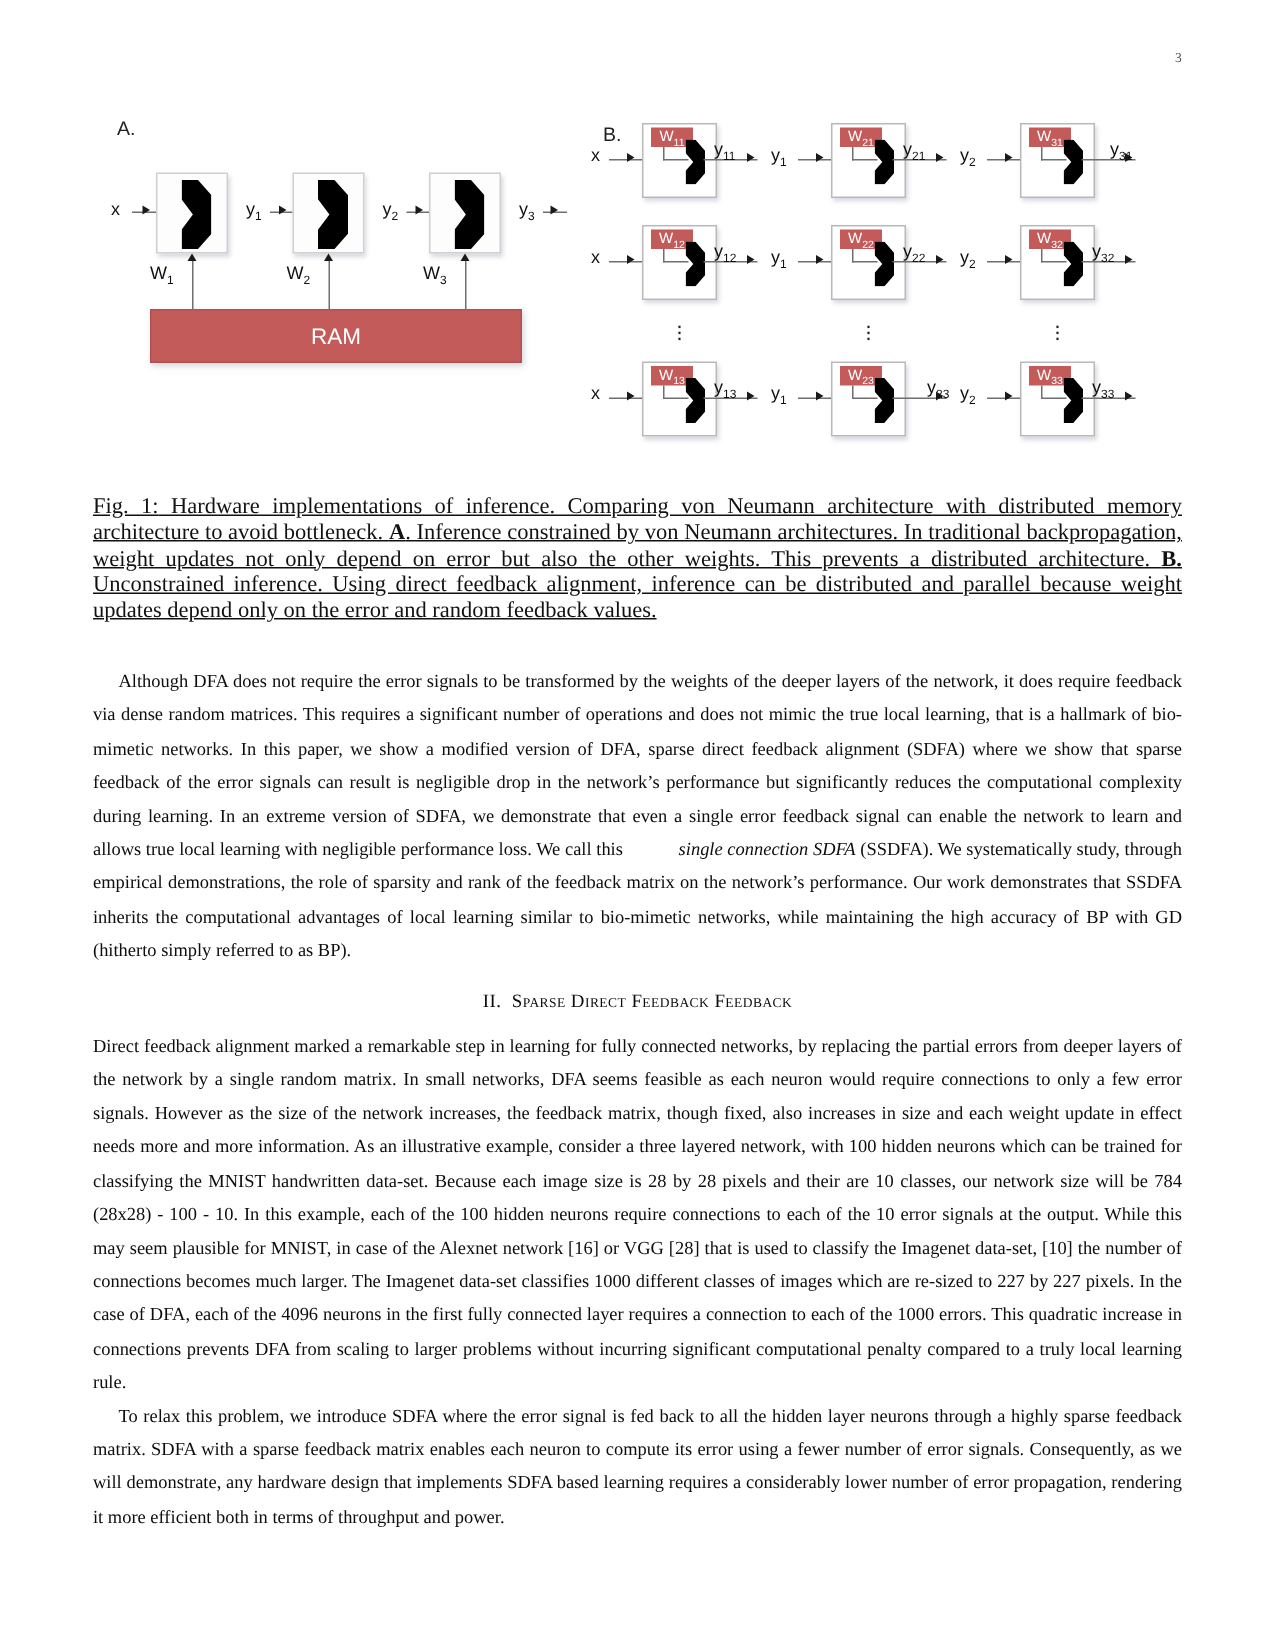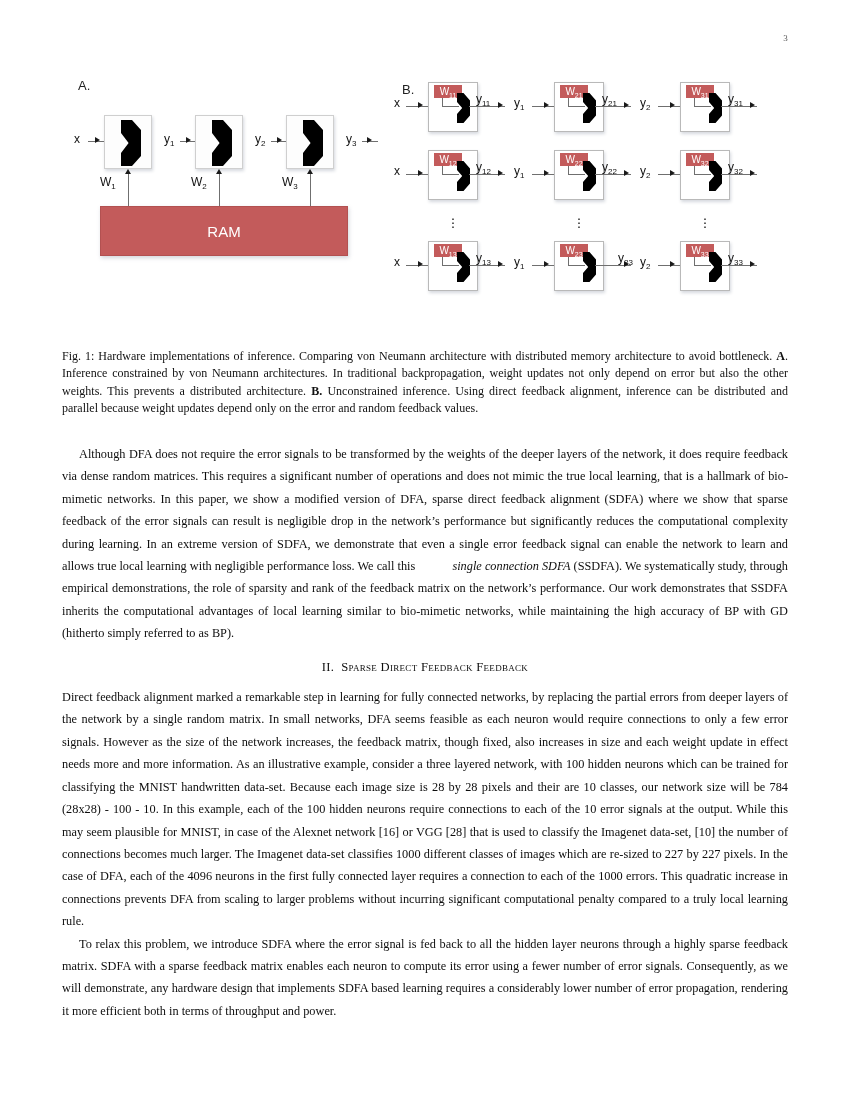--- a/index.html
+++ b/index.html
@@ -152,26 +152,27 @@
     letter-spacing: 0;
     text-align: center;
     width: 10px;
   }
   .vdots span { display: block; }
 
   
   .caption {
     position: absolute;
     left: 62px;
-    top: 348px;
+    top: 330px;
     width: 726px;
-    font-size: 12px;
+    font-size: 15px;
     line-height: 17.3px;
     text-align: justify;
     color: #111;
+    text-decoration: underline;
   }
   .caption b { font-weight: bold; }
 
   
   .body-text {
     position: absolute;
     left: 62px;
     top: 443px;
     width: 726px;
     font-size: 12.3px;
@@ -239,21 +240,21 @@
       <div class="lbl" style="left:38px; top:105px;"><span>W</span><sub>1</sub></div>
 
       <div class="wire v" style="left:157px; top:104px; height:34px;"></div>
       <div class="arrowhead up" style="left:154px; top:99px;"></div>
       <div class="lbl" style="left:129px; top:105px;"><span>W</span><sub>2</sub></div>
 
       <div class="wire v" style="left:248px; top:104px; height:34px;"></div>
       <div class="arrowhead up" style="left:245px; top:99px;"></div>
       <div class="lbl" style="left:220px; top:105px;"><span>W</span><sub>3</sub></div>
 
-      <div class="ram" style="left:38px; top:136px; width:248px; height:50px;">RAM</div>
+      <div class="ram" style="left:38px; top:136px; width:248px; height:36px;">RAM</div>
     </div>
 
     <div class="panel-letter b">B.</div>
 
     <div class="panel-b">
 
       <div class="lbl" style="left:2px; top:26px;">x</div>
       <div class="wire h" style="left:14px; top:36px; width:22px;"></div>
       <div class="arrowhead" style="left:26px; top:32px;"></div>
       <div class="cell" style="left:36px; top:12px;">
@@ -354,21 +355,21 @@
       <div class="arrowhead" style="left:278px; top:32px;"></div>
       <div class="cell" style="left:288px; top:12px;">
         <div class="wbadge"><span>W</span><sub>31</sub></div>
         <div class="wire v" style="left:13px; top:15px; height:9px;"></div>
         <div class="wire h" style="left:13px; top:23px; width:17px;"></div>
         <div class="mux" style="left:28px; top:10px; width:13px; height:30px;
                     clip-path: polygon(0% 0%, 50% 0%, 100% 25%, 100% 75%, 50% 100%, 0% 100%, 0% 70%, 40% 50%, 0% 30%);"></div>
       </div>
       <div class="wire h" style="left:329px; top:36px; width:36px;"></div>
       <div class="arrowhead" style="left:358px; top:32px;"></div>
-      <div class="lbl" style="left:336px; top:22px;text-align:right;"><span>y</span><sub>31</sub></div>
+      <div class="lbl" style="left:348px; top:22px;text-align:right;"><span>y</span><sub>31</sub></div>
 
       <div class="lbl" style="left:248px; top:94px;"><span>y</span><sub>2</sub></div>
       <div class="wire h" style="left:266px; top:104px; width:22px;"></div>
       <div class="arrowhead" style="left:278px; top:100px;"></div>
       <div class="cell" style="left:288px; top:80px;">
         <div class="wbadge"><span>W</span><sub>32</sub></div>
         <div class="wire v" style="left:13px; top:15px; height:9px;"></div>
         <div class="wire h" style="left:13px; top:23px; width:17px;"></div>
         <div class="mux" style="left:28px; top:10px; width:13px; height:30px;
                     clip-path: polygon(0% 0%, 50% 0%, 100% 25%, 100% 75%, 50% 100%, 0% 100%, 0% 70%, 40% 50%, 0% 30%);"></div>

